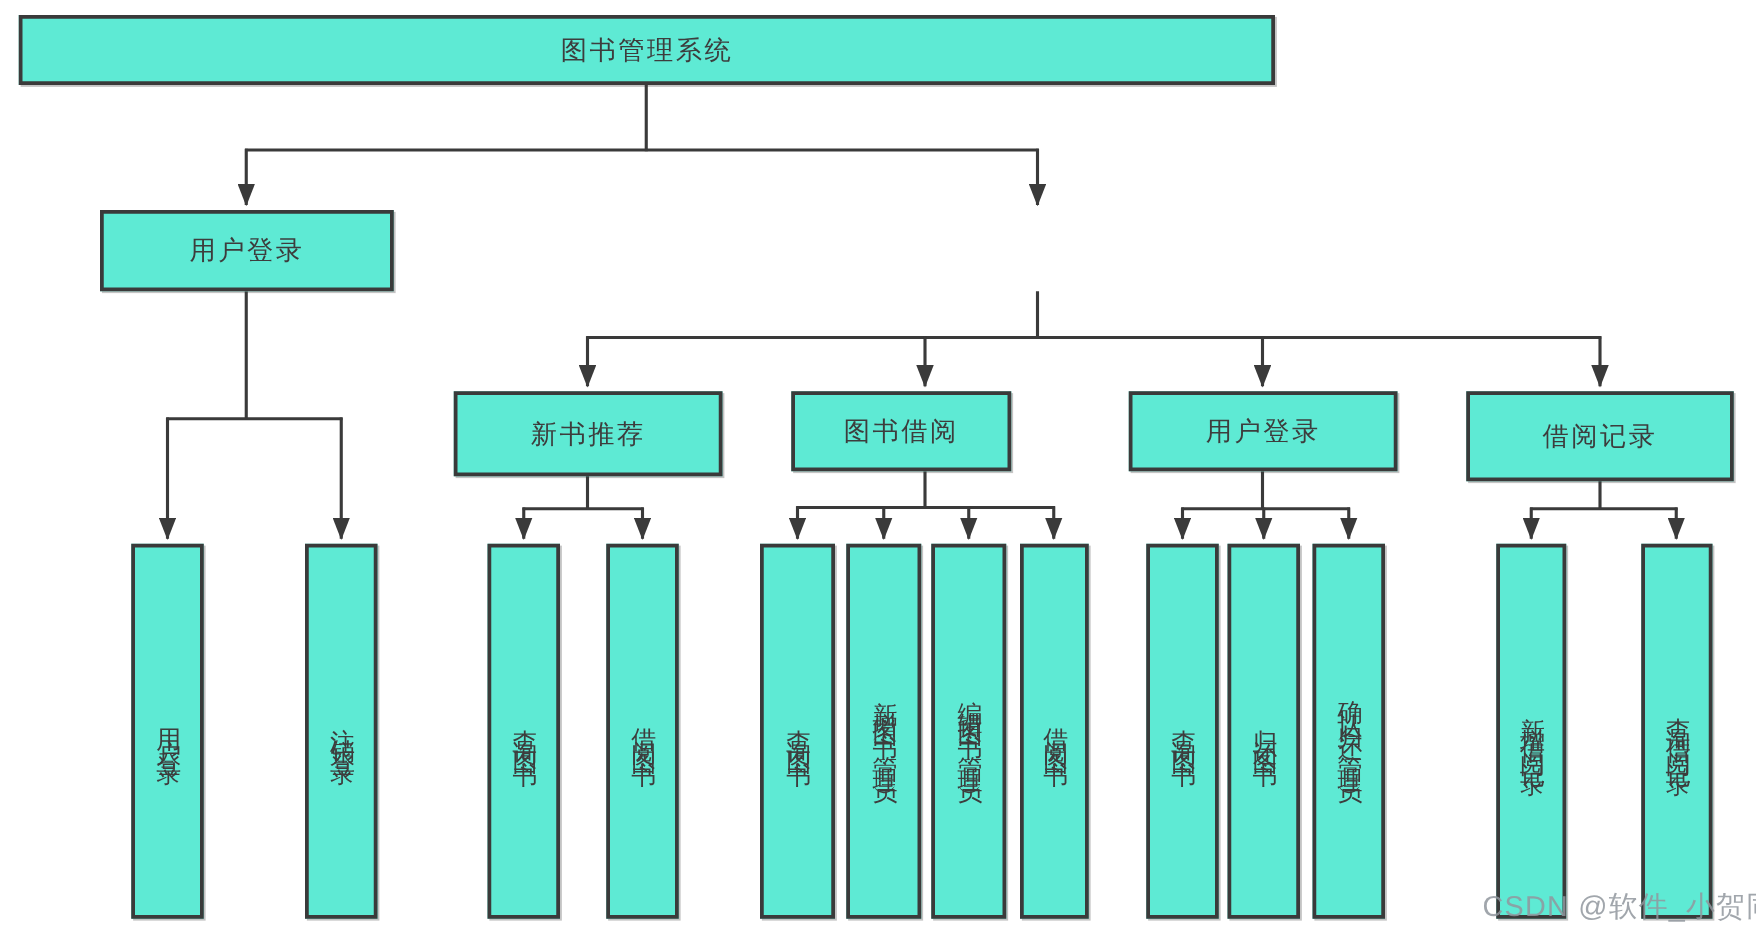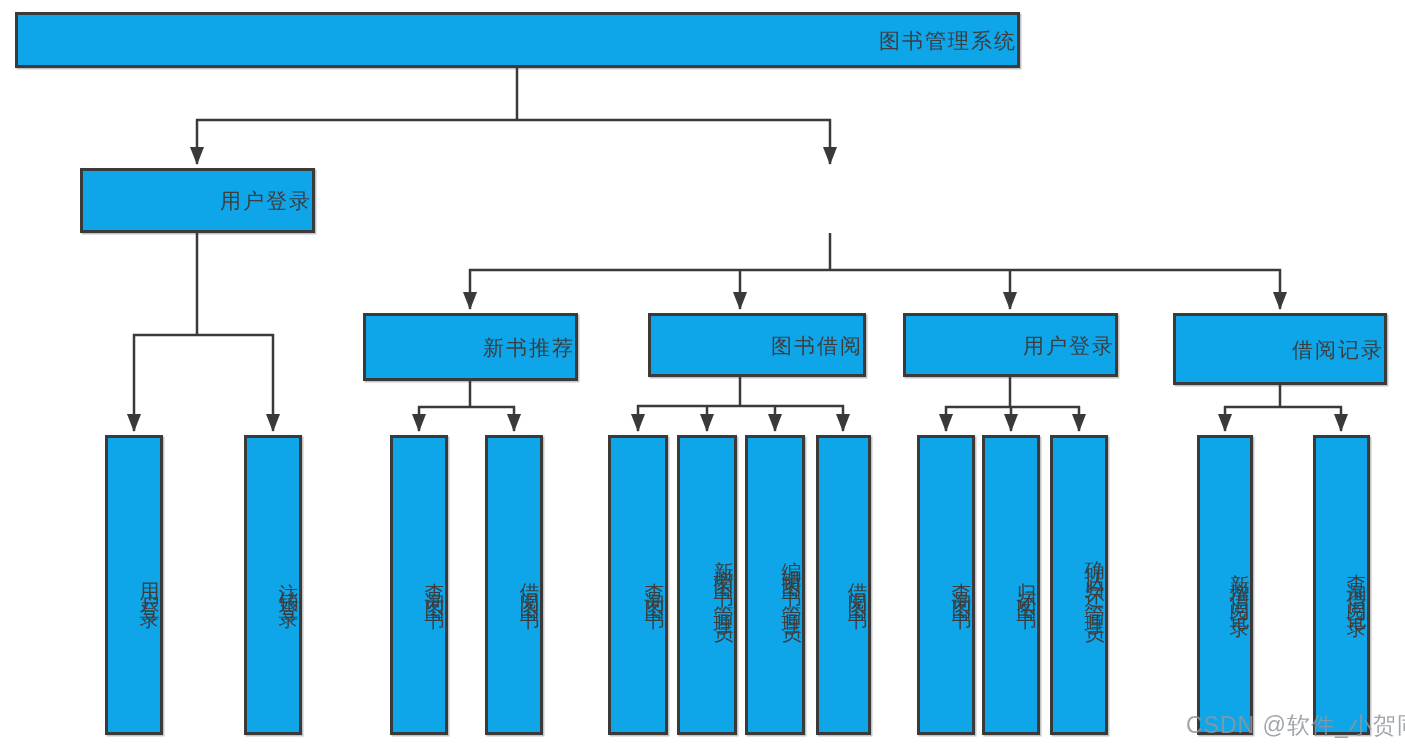--- a/index.html
+++ b/index.html
@@ -1,21 +1,21 @@
 <!DOCTYPE html>
 <html><head>
 <meta charset="utf-8">
 <style>
   html,body{margin:0;padding:0;background:#ffffff;}
   body{width:1405px;height:747px;font-family:"Liberation Sans","DejaVu Sans",sans-serif;}
   .canvas{position:relative;width:1405px;height:747px;background:#ffffff;overflow:hidden;}
   svg.connectors{position:absolute;left:0;top:0;z-index:1;}
   .box{
-    position:absolute;background:#0ea5e9;border:3px solid #3a3a3a;box-sizing:border-box;
-    display:flex;align-items:center;justify-content:flex-end;z-index:2;
+    position:absolute;background:#5eead4;border:3px solid #3a3a3a;box-sizing:border-box;
+    display:flex;align-items:center;justify-content:center;z-index:2;
     box-shadow:1.5px 1.5px 0 rgba(58,58,58,0.30);
   }
   .box span{color:#3d3d3d;font-size:21px;letter-spacing:2px;white-space:nowrap;line-height:1;}
   .vbox span{
     writing-mode:vertical-rl;text-orientation:mixed;
     font-size:20px;letter-spacing:9px;line-height:1.05;white-space:normal;
   }
   .watermark{
     position:absolute;left:1186px;top:710px;z-index:5;
     color:rgba(145,150,158,0.85);font-size:23px;letter-spacing:1px;white-space:nowrap;
@@ -80,21 +80,21 @@
     <span>图书管理系统</span>
   </div>
 
   <div class="box" style="left:80px;top:168px;width:235px;height:65px">
     <span>用户登录</span>
   </div>
 
   <div class="box" style="left:363px;top:313px;width:215px;height:68px">
     <span>新书推荐</span>
   </div>
-  <div class="box" style="left:648px;top:313px;width:218px;height:64px">
+  <div class="box" style="left:633px;top:313px;width:176px;height:64px">
     <span>图书借阅</span>
   </div>
   <div class="box" style="left:903px;top:313px;width:215px;height:64px">
     <span>用户登录</span>
   </div>
   <div class="box" style="left:1173px;top:313px;width:214px;height:72px">
     <span>借阅记录</span>
   </div>
 
   <div class="box vbox" style="left:105px;top:435px;width:58px;height:300px">

